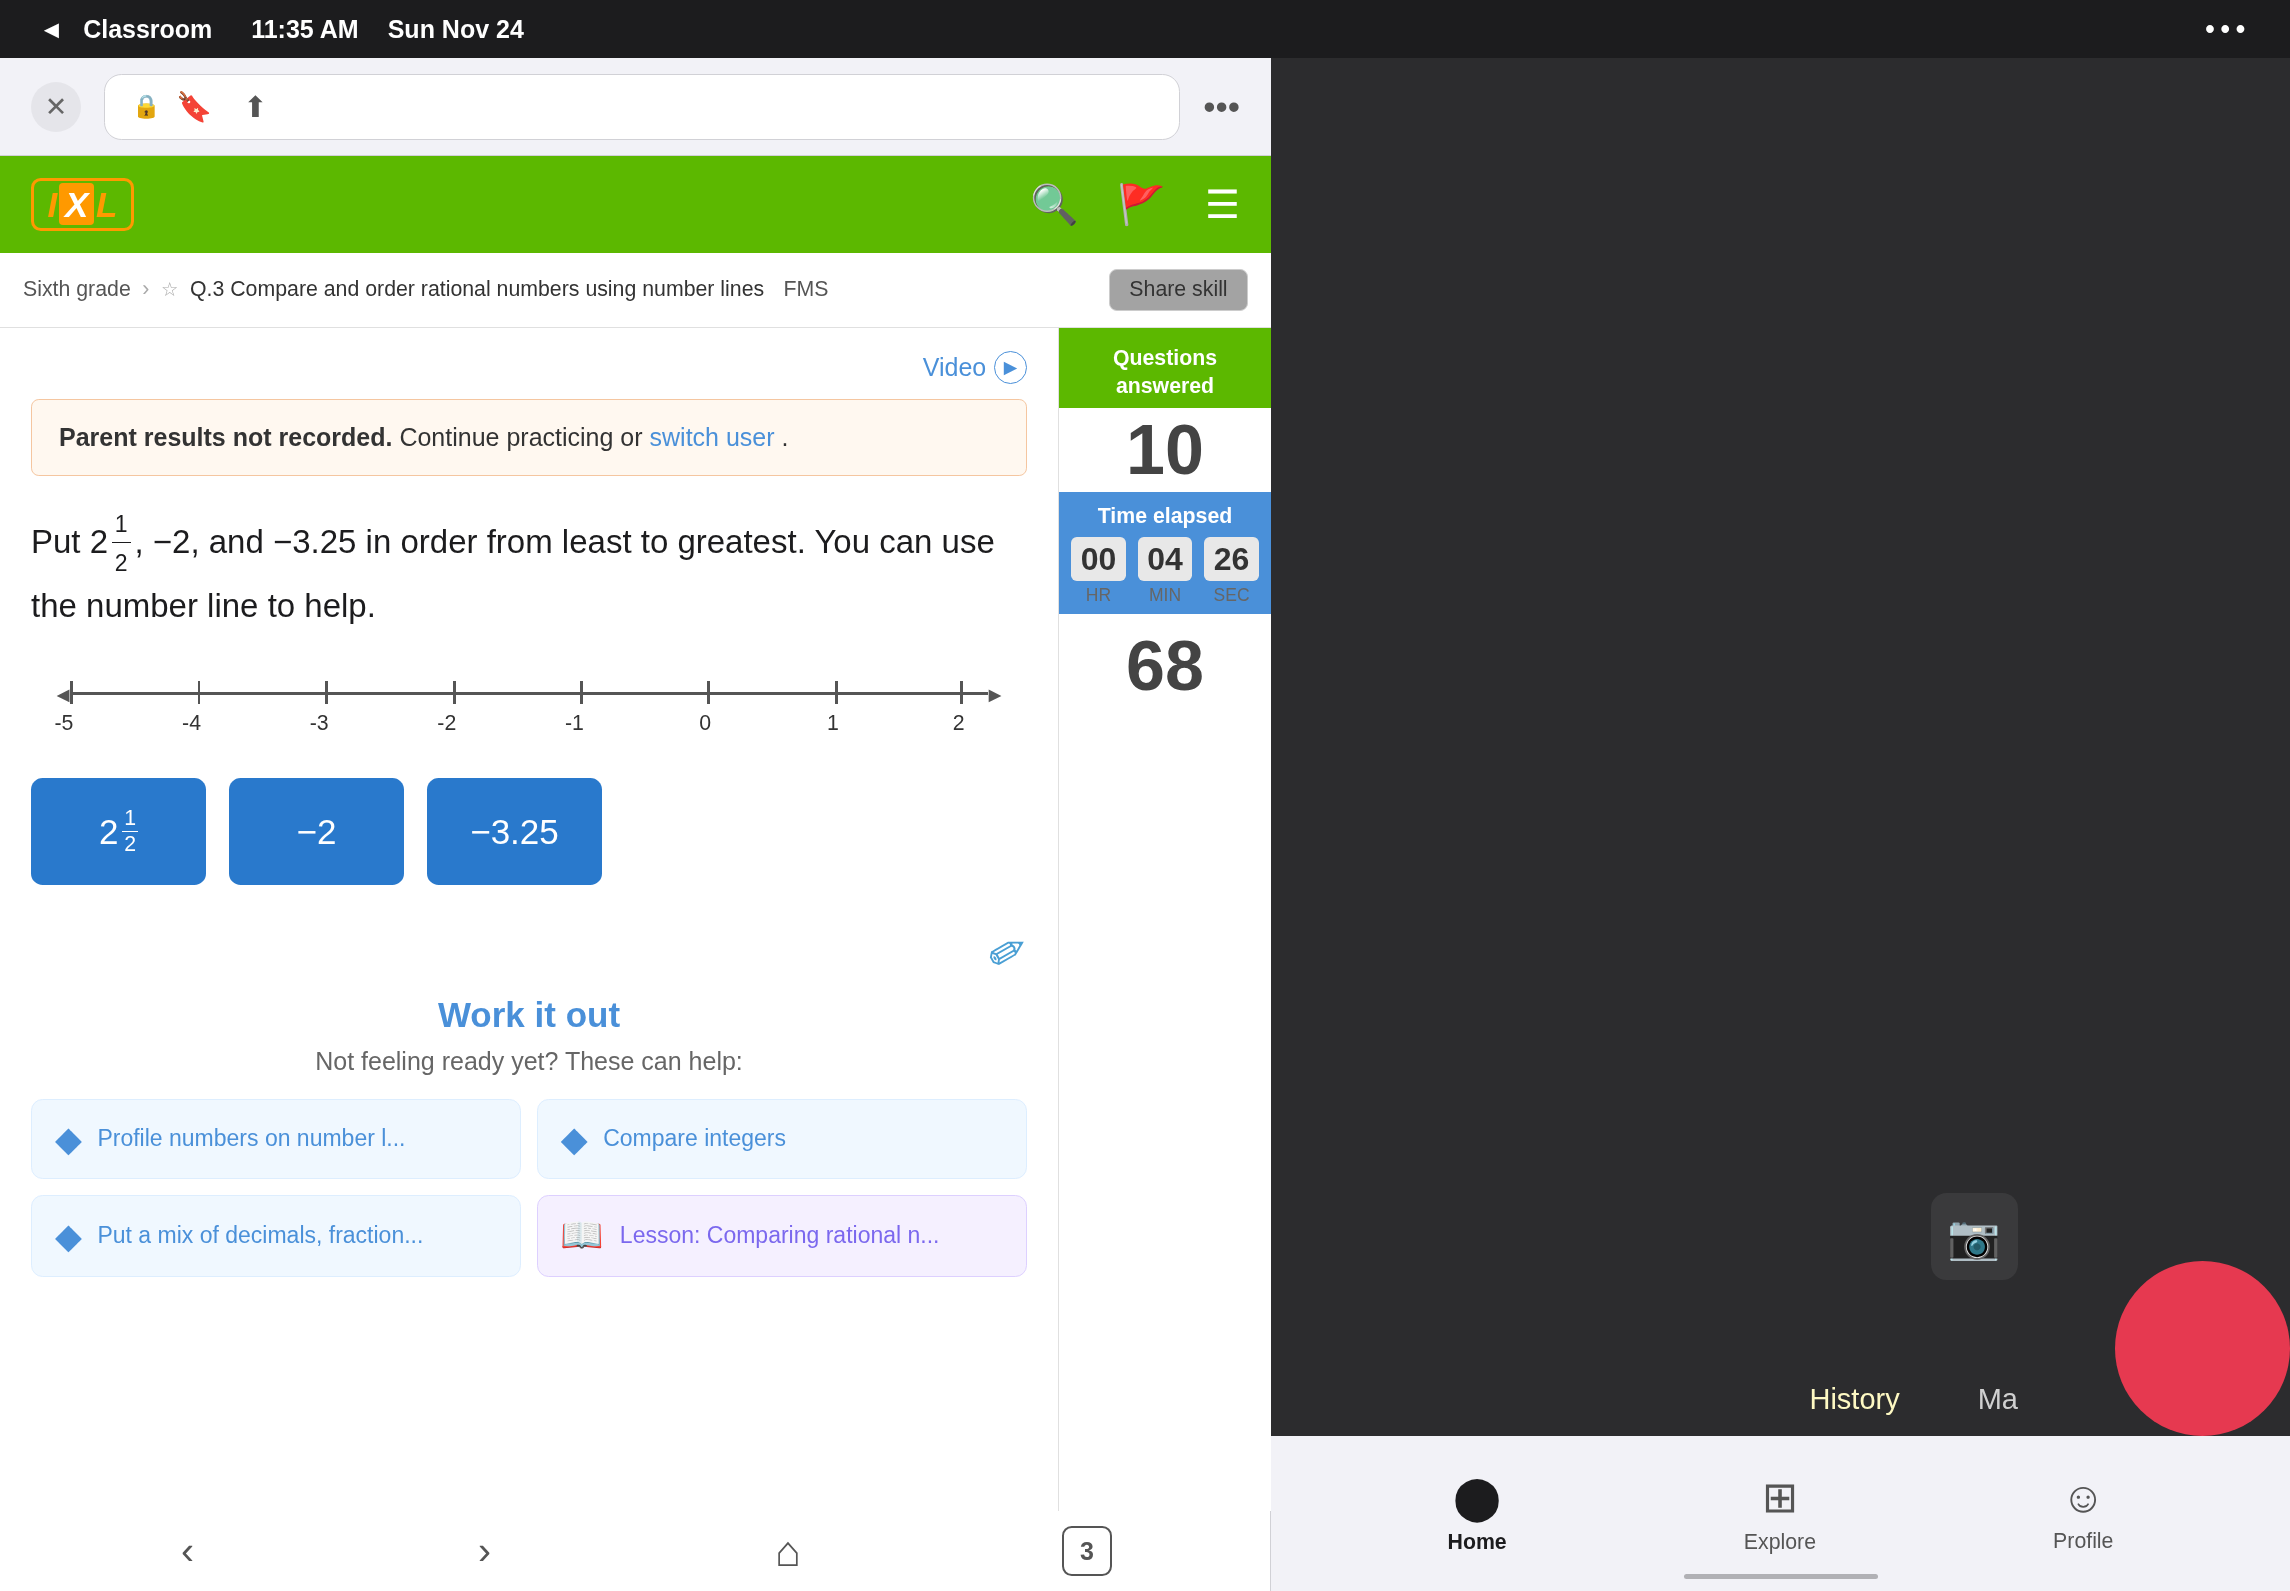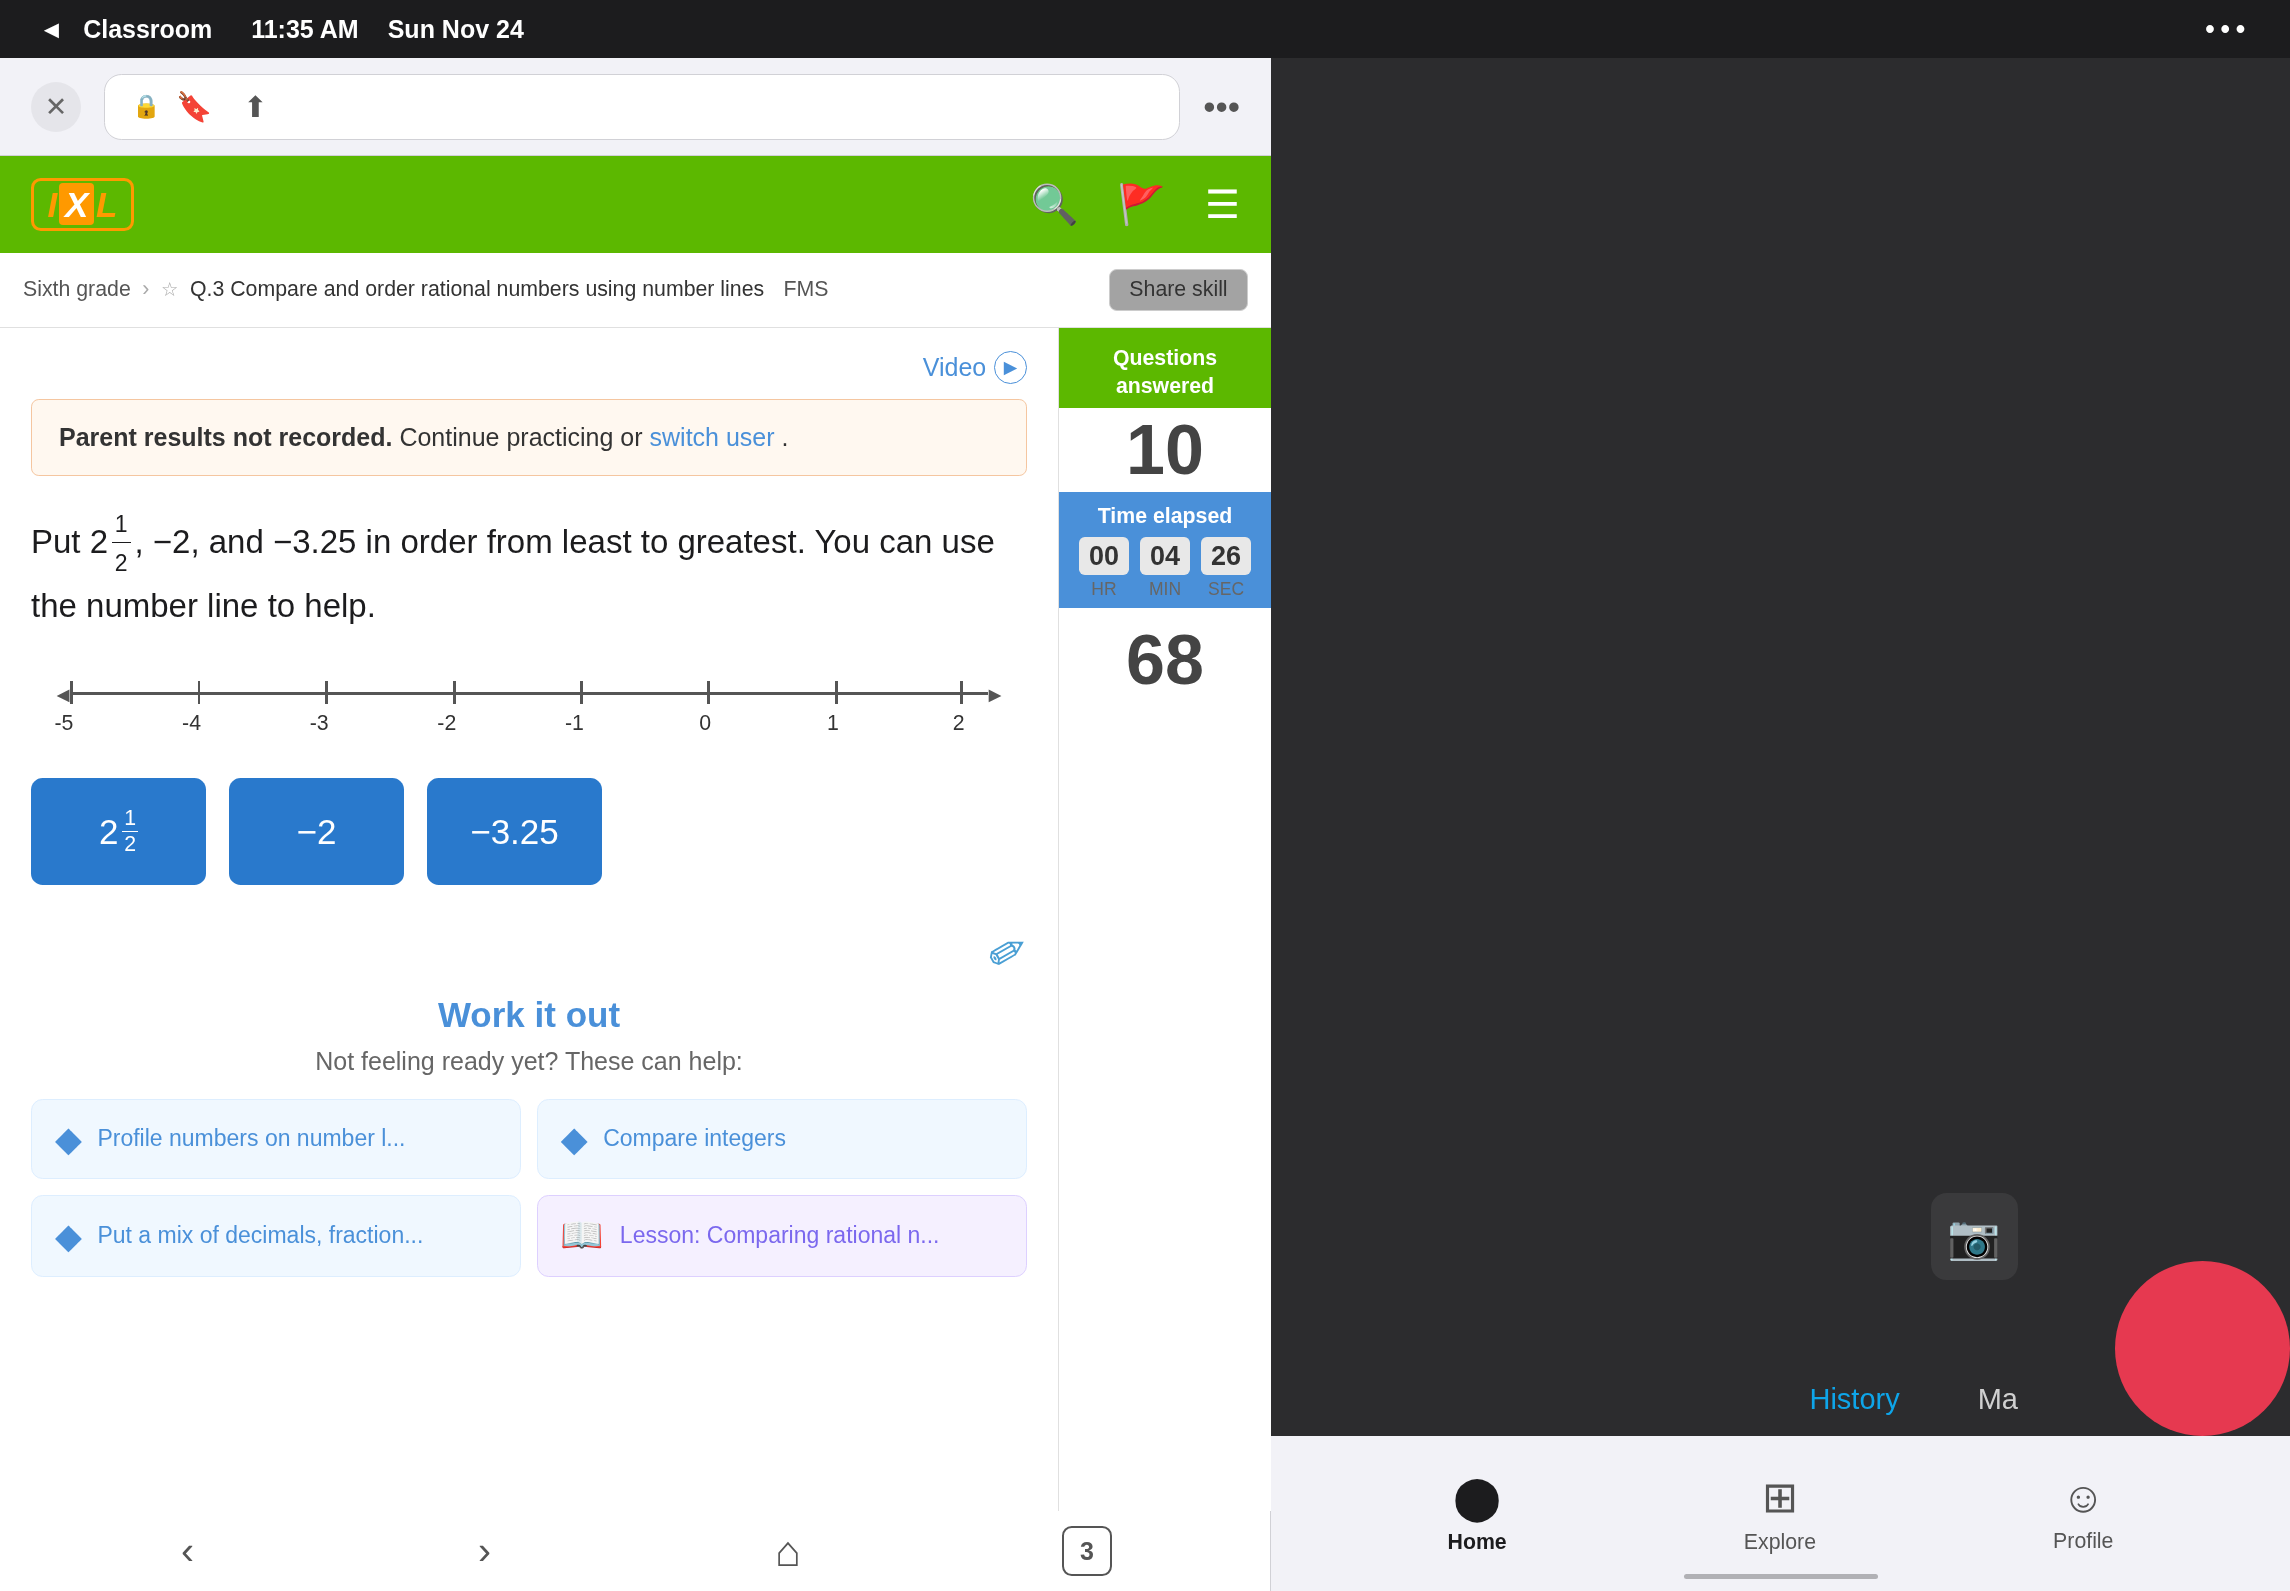--- a/index.html
+++ b/index.html
@@ -334,21 +334,21 @@
       gap: 0;
       margin-top: 7.8px;
     }
     .time-segment {
       display: flex;
       flex-direction: column;
       align-items: center;
       padding: 0 5.8px;
     }
     .time-value {
-      font-size: 27px;
+      font-size: 32px;
       font-weight: 600;
       color: #333;
       background: #e8e8e8;
       border-radius: 5.8px;
       padding: 3.9px 9.7px;
       min-width: 47px;
       text-align: center;
     }
     .time-unit {
       font-size: 17.5px;
@@ -710,21 +710,21 @@
   <div class="right-pane">
 
     <div class="camera-icon-container">
       <div class="camera-icon-box">📷</div>
     </div>
 
     <div style="position:absolute;bottom:155px;right:0;width:175px;height:175px;border-radius:50%;background:#e63950;overflow:hidden;display:flex;align-items:center;justify-content:center;">
     </div>
 
     <div style="position:absolute;bottom:175px;right:272px;display:flex;gap:78px;align-items:center;">
-      <span style="color:#0ea5e9;font-size:29px;">History</span>
+      <span style="color:#fef9c3;font-size:29px;">History</span>
       <span style="color:#d0d0d0;font-size:29px;">Ma</span>
     </div>
 
     <div class="right-nav-bottom">
       <div class="app-nav-item">
         <span class="app-nav-icon active">⬤</span>
         <span class="app-nav-label active">Home</span>
       </div>
       <div class="app-nav-item">
         <span class="app-nav-icon">⊞</span>

